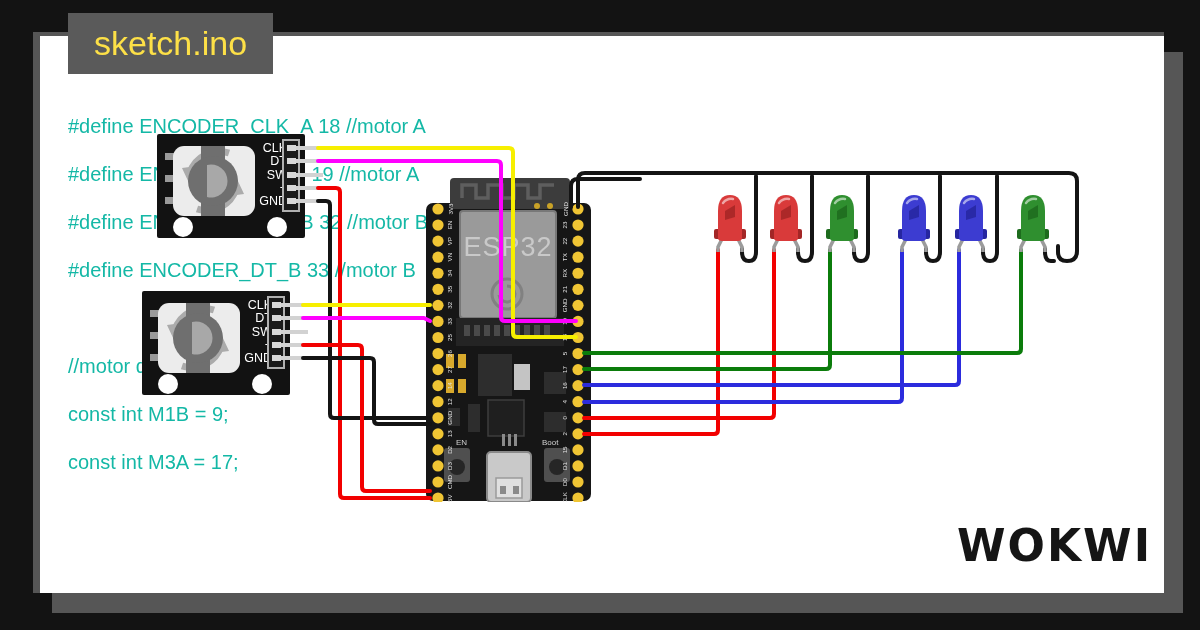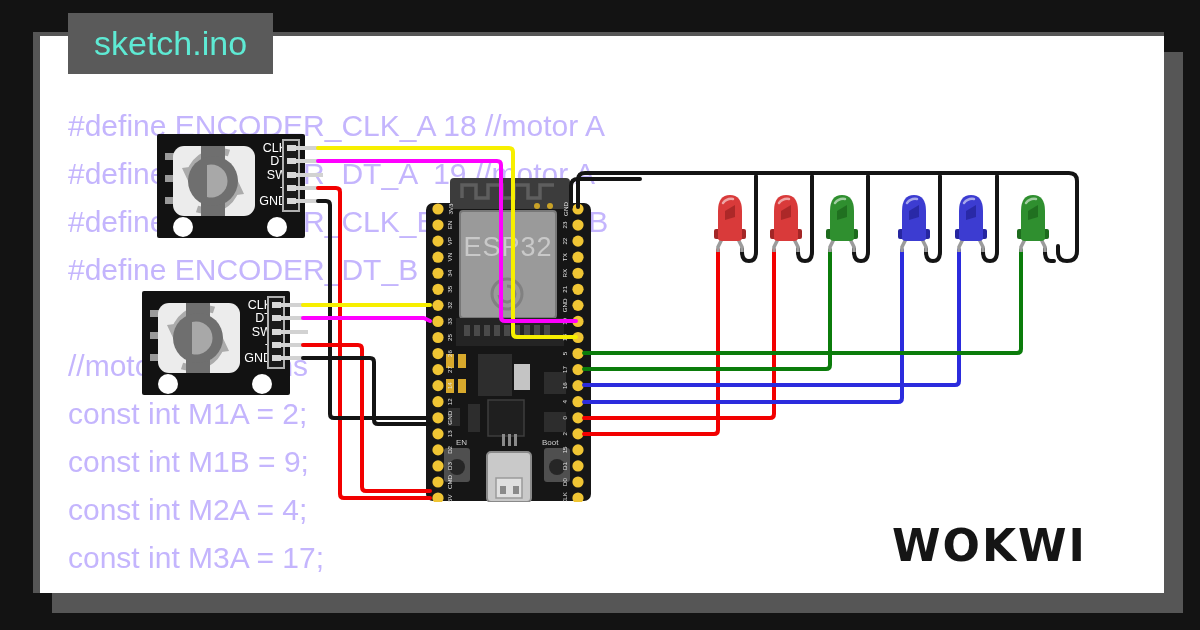--- a/index.html
+++ b/index.html
@@ -1,34 +1,34 @@
 <!DOCTYPE html>
 <html><head>
 <meta charset="utf-8">
 <style>
   html,body{margin:0;padding:0;width:1200px;height:630px;overflow:hidden;
     background:#131313;font-family:"Liberation Sans","DejaVu Sans",sans-serif;position:relative;}
   .page{position:absolute;left:33px;top:32px;width:1124px;height:557px;background:#ffffff;
     border-left:7px solid #565656;border-top:4px solid #565656;box-shadow:19px 20px 0 #565656;}
   .titlebox{position:absolute;left:68px;top:13px;height:61px;line-height:61px;background:#5a5a5a;
-    color:#5eead4;font-size:34px;padding:0 26px;z-index:6;}
+    color:#fde047;font-size:34px;padding:0 26px;z-index:6;}
   #code{position:absolute;left:68px;top:102px;width:1080px;height:491px;overflow:hidden;
-    color:#c4b5fd;font-size:30px;line-height:48px;white-space:pre;z-index:1;}
+    color:#14b8a6;font-size:20px;line-height:48px;white-space:pre;z-index:1;}
   .component{position:absolute;z-index:3;}
   #wires{position:absolute;left:0;top:0;z-index:4;pointer-events:none;}
-  .logo{position:absolute;right:48px;top:520px;width:260px;color:#151515;
+  .logo{position:absolute;right:48px;top:520px;width:260px;text-align:right;color:#151515;
     font-size:44px;font-weight:700;letter-spacing:2px;z-index:2;font-family:"DejaVu Sans",sans-serif;}
   svg text{font-family:"Liberation Sans","DejaVu Sans",sans-serif;}
 </style>
 </head>
 <body>
 
 <div class="page"></div>
 
-<div id="code"><div>#define ENCODER_CLK_A 18 //motor A</div><div>#define ENCODER_DT_A  19 //motor A</div><div>#define ENCODER_CLK_B 32 //motor B</div><div>#define ENCODER_DT_B 33 //motor B</div><div> </div><div>//motor driver pins</div><div>const int M1A = 2;</div><div>const int M1B = 9;</div><div>const int M2A = 4;</div><div>const int M3A = 17;</div></div>
+<div id="code"><div>#define ENCODER_CLK_A 18 //motor A</div><div>#define ENCODER_DT_A  19 //motor A</div><div>#define ENCODER_CLK_B 32 //motor B</div><div>#define ENCODER_DT_B 33 //motor B</div><div> </div><div>//motor driver pins</div><div>const int M1B = 9;</div><div>const int M3A = 17;</div></div>
 
 <div class="titlebox">
   <span>sketch.ino</span>
 </div>
 
 <div class="component" style="left:157px;top:134px;width:148px;height:104px;">
   <svg width="148" height="104" viewBox="0 0 148 104">
     <rect x="0" y="0" width="148" height="104" rx="2" fill="#121212"></rect>
     <rect x="8" y="19" width="11" height="7" fill="#9a9a9a"></rect>
     <rect x="8" y="41" width="11" height="7" fill="#9a9a9a"></rect>

